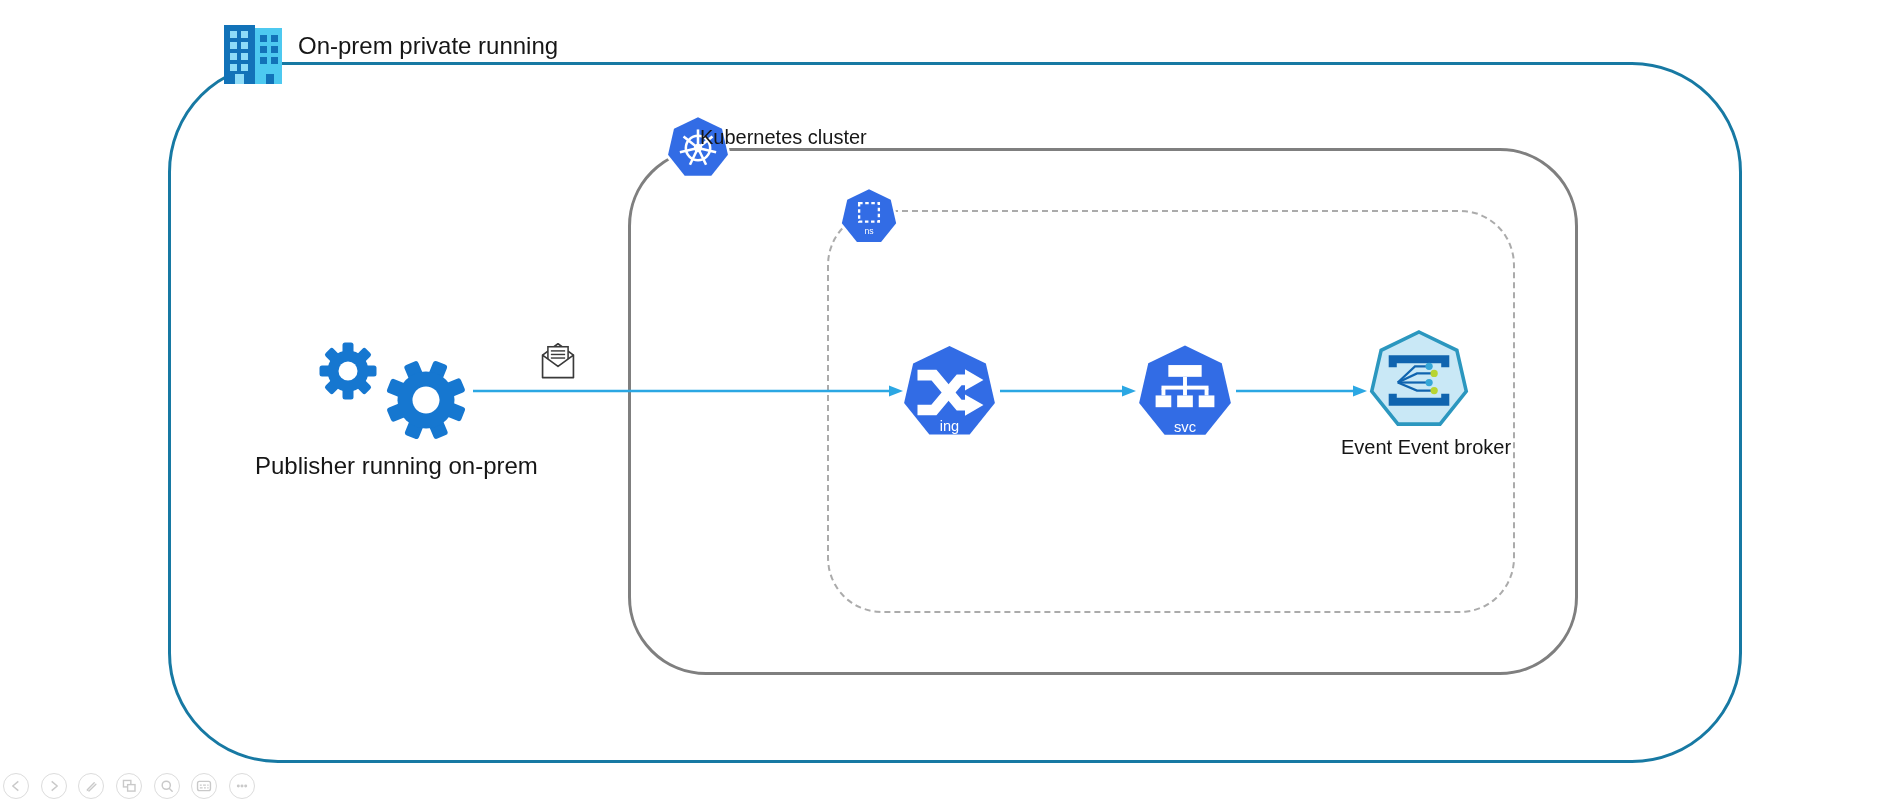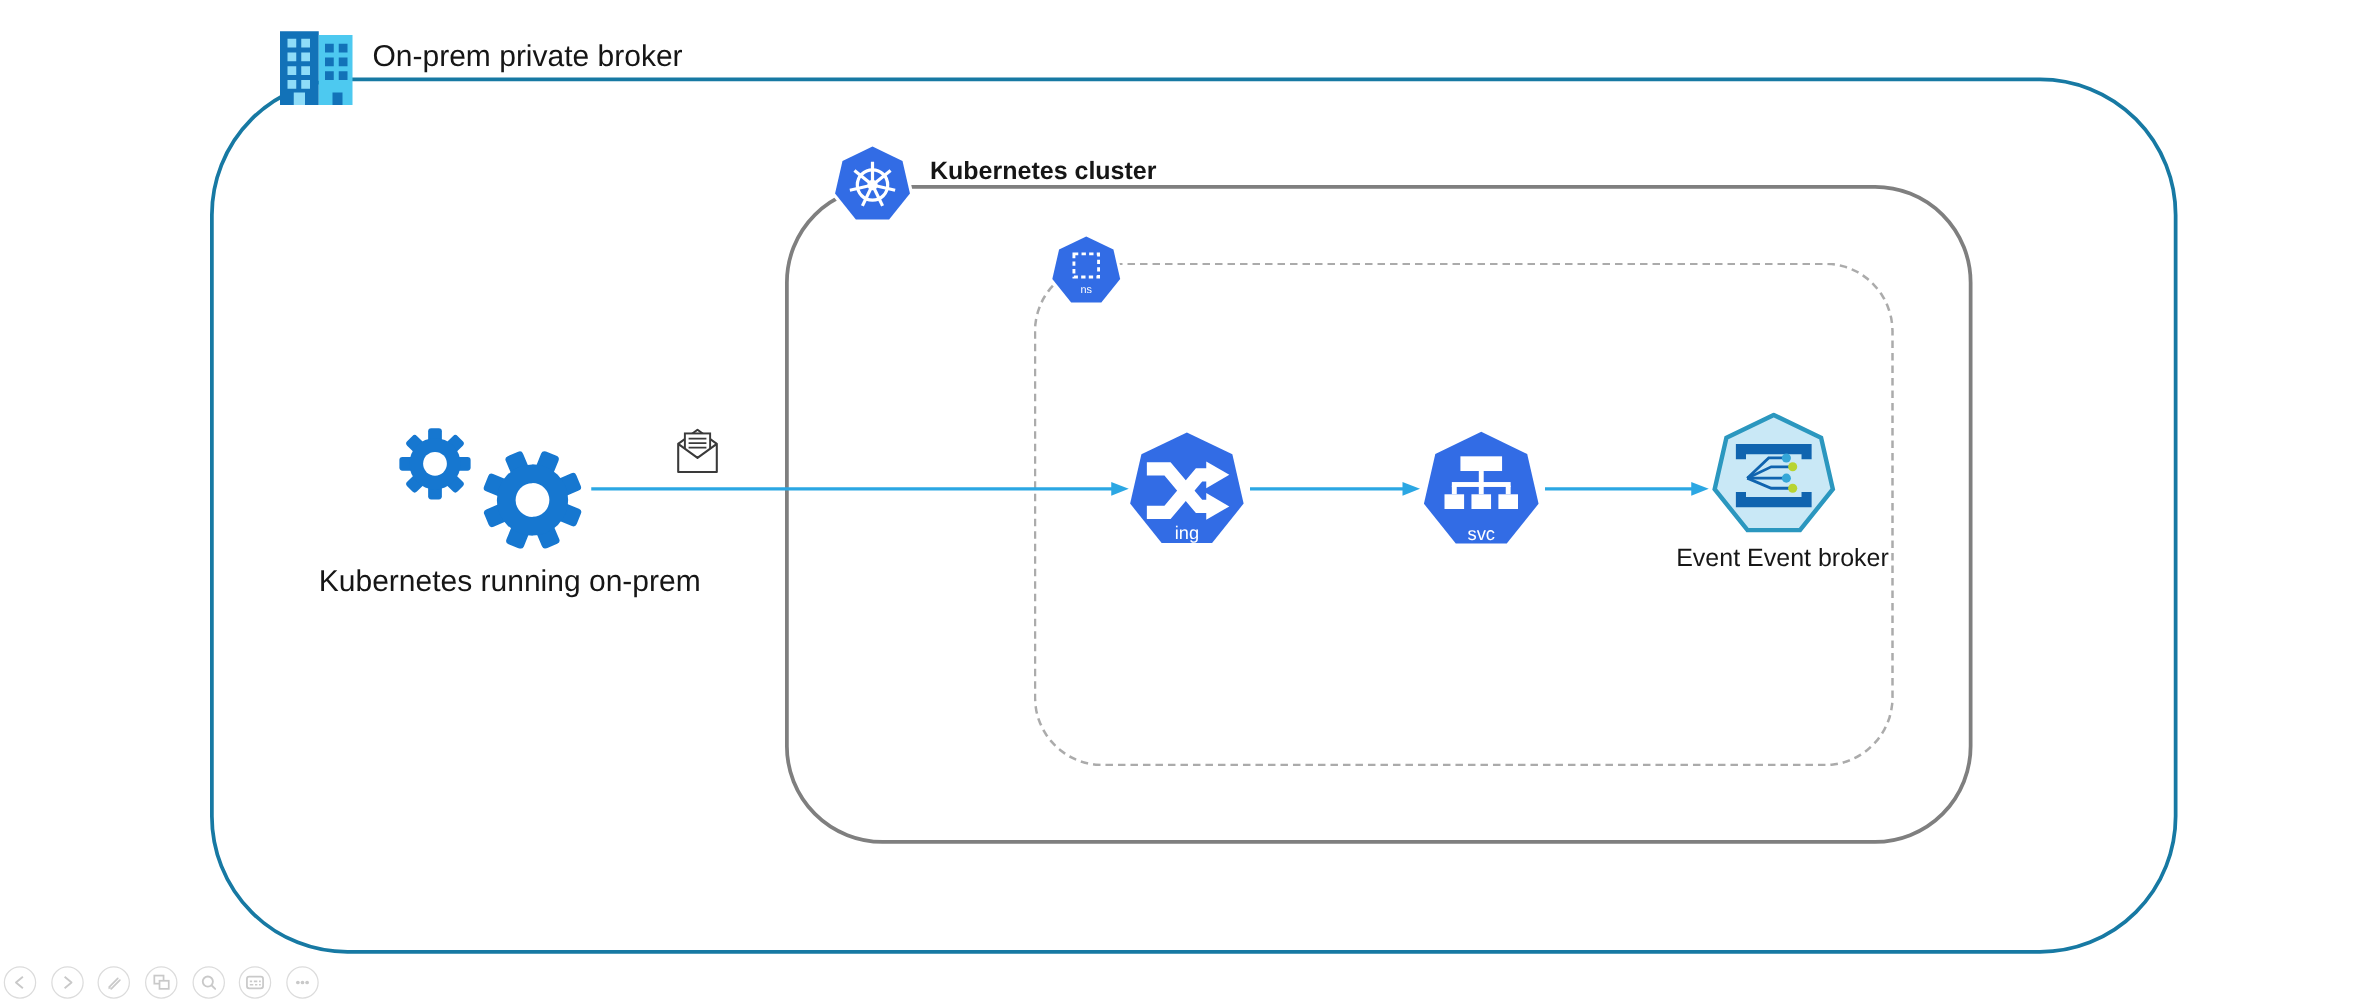--- a/index.html
+++ b/index.html
@@ -9,21 +9,21 @@
   
   .outer-box{left:168px;top:62px;width:1574px;height:701px;
     border:3px solid #1779a3;border-radius:110px;box-sizing:border-box;}
   .cluster-box{left:628px;top:148px;width:950px;height:527px;
     border:3px solid #7f7f7f;border-radius:78px;box-sizing:border-box;}
   .ns-box{left:827px;top:210px;width:688px;height:403px;
     border:2px dashed #ababab;border-radius:55px;box-sizing:border-box;}
   
   .lbl{white-space:nowrap;}
   .outer-label{left:298px;top:32px;font-size:24px;}
-  .cluster-label{left:744px;top:126px;font-size:20px;font-weight:bold;}
+  .cluster-label{left:700px;top:126px;font-size:20px;}
   .publisher-label{left:255px;top:452px;width:282px;text-align:center;font-size:24px;}
   .eg-label{left:1336px;top:436px;width:180px;text-align:center;font-size:20px;}
   svg text{font-family:"Liberation Sans", sans-serif;}
   
   .toolbar{left:0px;top:771px;height:30px;display:flex;}
   .tb-btn{position:absolute;width:26px;height:26px;border-radius:50%;
     border:1.5px solid #dcdcdc;background:#ffffff;box-sizing:border-box;
     display:flex;align-items:center;justify-content:center;}
 </style>
 </head>
@@ -61,21 +61,21 @@
   <g fill="#1272b8">
     <rect x="40" y="17" width="7" height="7"></rect>
       <rect x="51" y="17" width="7" height="7"></rect>
     <rect x="40" y="28" width="7" height="7"></rect>
       <rect x="51" y="28" width="7" height="7"></rect>
     <rect x="40" y="39" width="7" height="7"></rect>
       <rect x="51" y="39" width="7" height="7"></rect>
     <rect x="46" y="56" width="8" height="10"></rect>
   </g>
 </svg>
-<div class="abs lbl outer-label">On-prem private broker</div>
+<div class="abs lbl outer-label">On-prem private running</div>
 
 <svg class="abs" style="left:666px;top:116px;width:64px;height:64px;" viewBox="-50 -50 100 100">
   <polygon points="0,-48 37.5,-29.9 46.8,10.7 20.8,43.2 -20.8,43.2 -46.8,10.7 -37.5,-29.9" fill="none" stroke="#ffffff" stroke-width="8"></polygon>
   <polygon points="0,-48 37.5,-29.9 46.8,10.7 20.8,43.2 -20.8,43.2 -46.8,10.7 -37.5,-29.9" fill="#326ce5"></polygon>
   <g stroke="#ffffff" stroke-width="4" fill="none">
     <circle r="19"></circle>
     <line x1="0" y1="0" x2="0" y2="-29"></line>
     <line x1="0" y1="0" x2="22.6" y2="-18.1"></line>
     <line x1="0" y1="0" x2="28.3" y2="6.5"></line>
     <line x1="0" y1="0" x2="12.6" y2="26.1"></line>
@@ -121,21 +121,21 @@
         <rect x="-7.5" y="-40" width="15" height="16" rx="3" transform="rotate(180)"></rect>
         <rect x="-7.5" y="-40" width="15" height="16" rx="3" transform="rotate(225)"></rect>
         <rect x="-7.5" y="-40" width="15" height="16" rx="3" transform="rotate(270)"></rect>
         <rect x="-7.5" y="-40" width="15" height="16" rx="3" transform="rotate(315)"></rect>
       </g>
       <circle r="28.5"></circle>
     </g>
     <circle r="13.5" fill="#ffffff"></circle>
   </g>
 </svg>
-<div class="abs lbl publisher-label">Kubernetes running on-prem</div>
+<div class="abs lbl publisher-label">Publisher running on-prem</div>
 
 <svg class="abs" style="left:539px;top:340px;width:38px;height:42px;" viewBox="0 0 32 34">
   <path d="M3,12 L16,2.5 L29,12" fill="none" stroke="#3a3a3a" stroke-width="1.4" stroke-linejoin="round"></path>
   <rect x="7.5" y="5" width="17" height="16" fill="#ffffff" stroke="#3a3a3a" stroke-width="1.3"></rect>
   <g stroke="#3a3a3a" stroke-width="1.2">
     <line x1="10" y1="8.5" x2="22" y2="8.5"></line>
     <line x1="10" y1="11.5" x2="22" y2="11.5"></line>
     <line x1="10" y1="14.5" x2="22" y2="14.5"></line>
   </g>
   <path d="M3,12 L16,21.5 L29,12 L29,31 L3,31 Z" fill="#ffffff" stroke="#3a3a3a" stroke-width="1.4" stroke-linejoin="round"></path>

